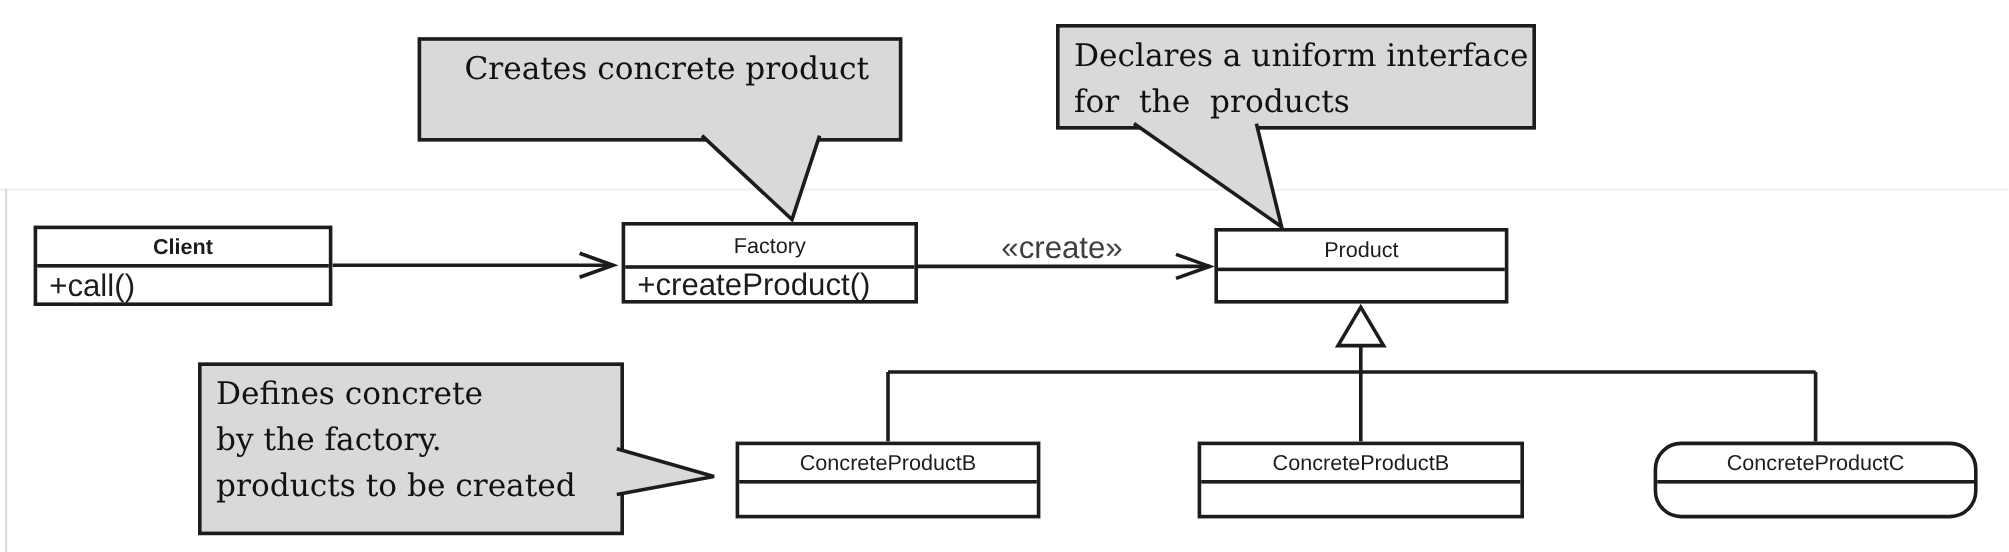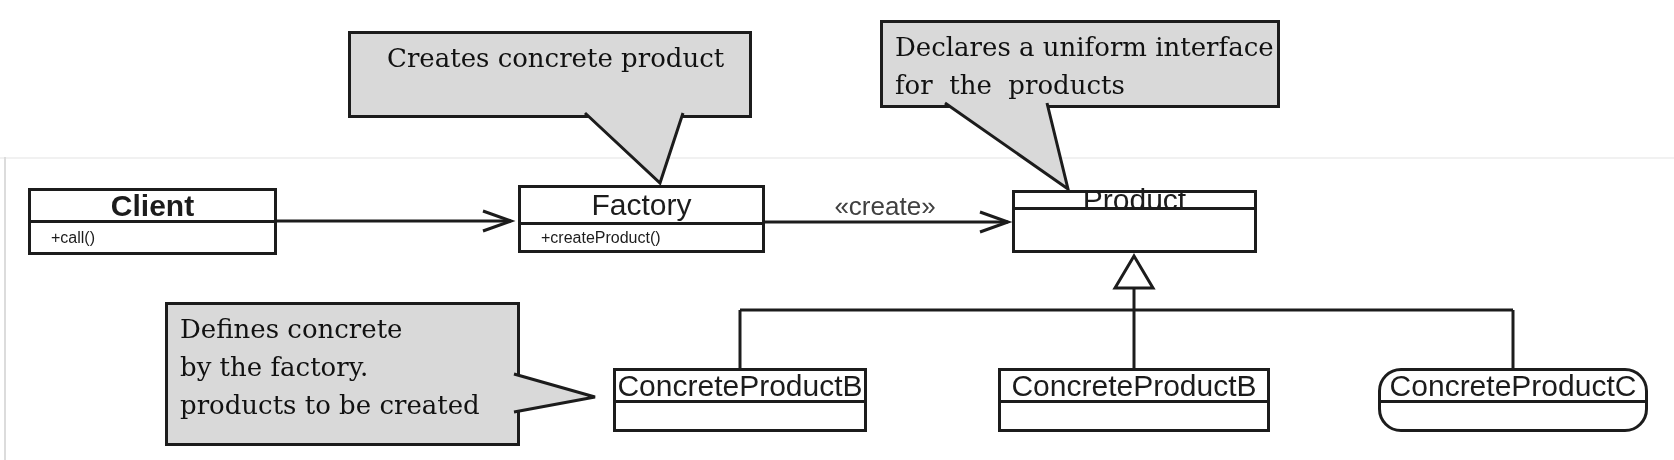--- a/index.html
+++ b/index.html
@@ -48,32 +48,32 @@
     background: #ffffff;
     display: flex;
     flex-direction: column;
   }
   .uml-title {
     box-sizing: border-box;
     border-bottom: 3px solid #1c1c1c;
     display: flex;
     align-items: center;
     justify-content: center;
-    font-size: 30px;
+    font-size: 18px;
     color: #1c1c1c;
     line-height: 1;
     white-space: nowrap;
   }
   .uml-title.bold { font-weight: bold; }
   .uml-member {
     flex: 1;
     display: flex;
     align-items: center;
-    padding-left: 20px;
-    font-size: 16px;
+    padding-left: 10px;
+    font-size: 26px;
     color: #1c1c1c;
     line-height: 1;
     white-space: nowrap;
   }
   
   .callout {
     position: absolute;
     box-sizing: border-box;
     border: 3px solid #1c1c1c;
     background: #d9d9d9;
@@ -129,21 +129,21 @@
     <div class="uml-title bold" style="height:32px;">Client</div>
     <div class="uml-member">+call()</div>
   </div>
 
   <div class="uml-class" style="left:518px; top:185px; width:247px; height:68px;">
     <div class="uml-title" style="height:37px;">Factory</div>
     <div class="uml-member">+createProduct()</div>
   </div>
 
   <div class="uml-class" style="left:1012px; top:190px; width:245px; height:63px;">
-    <div class="uml-title" style="height:17px;">Product</div>
+    <div class="uml-title" style="height:33px;">Product</div>
     <div class="uml-member"></div>
   </div>
 
   <div class="uml-class" style="left:613px; top:368px; width:254px; height:64px;">
     <div class="uml-title" style="height:32px;">ConcreteProductB</div>
     <div class="uml-member"></div>
   </div>
 
   <div class="uml-class" style="left:998px; top:368px; width:272px; height:64px;">
     <div class="uml-title" style="height:32px;">ConcreteProductB</div>

